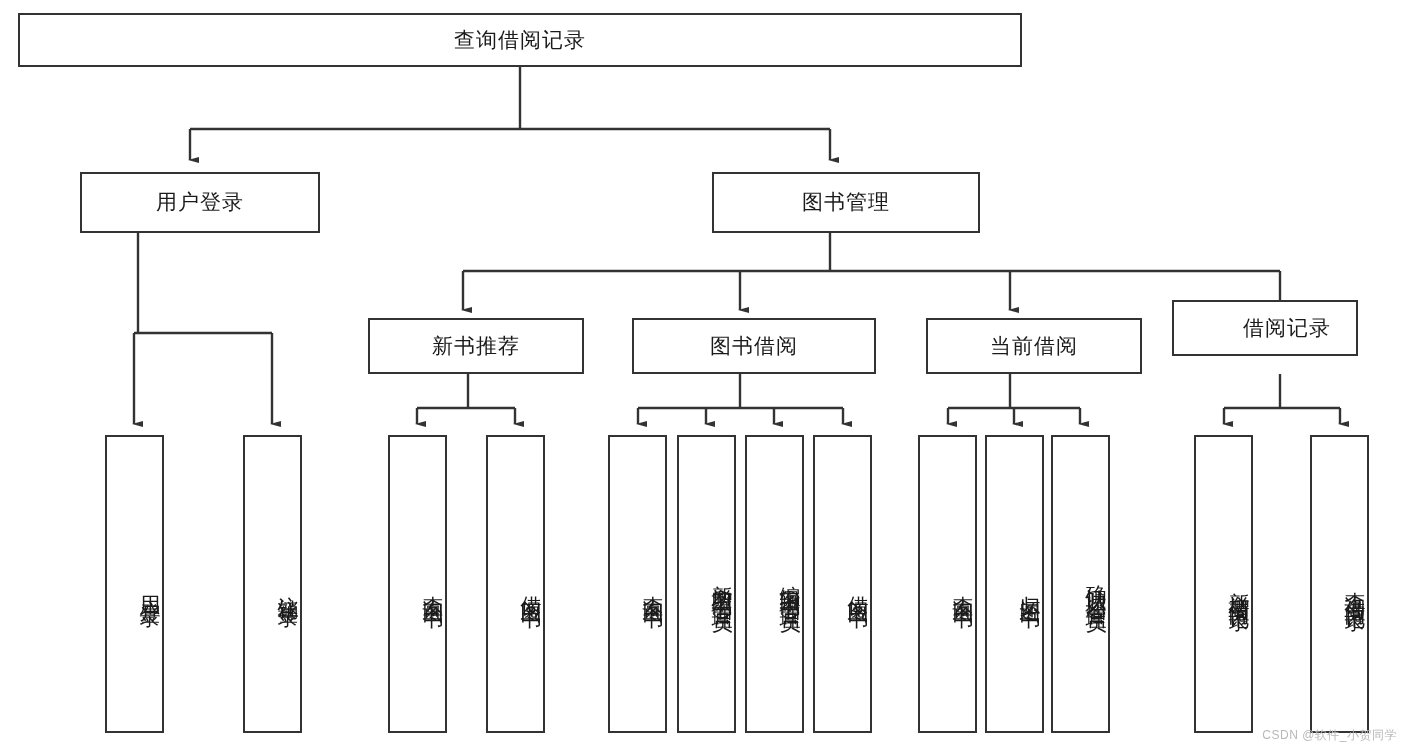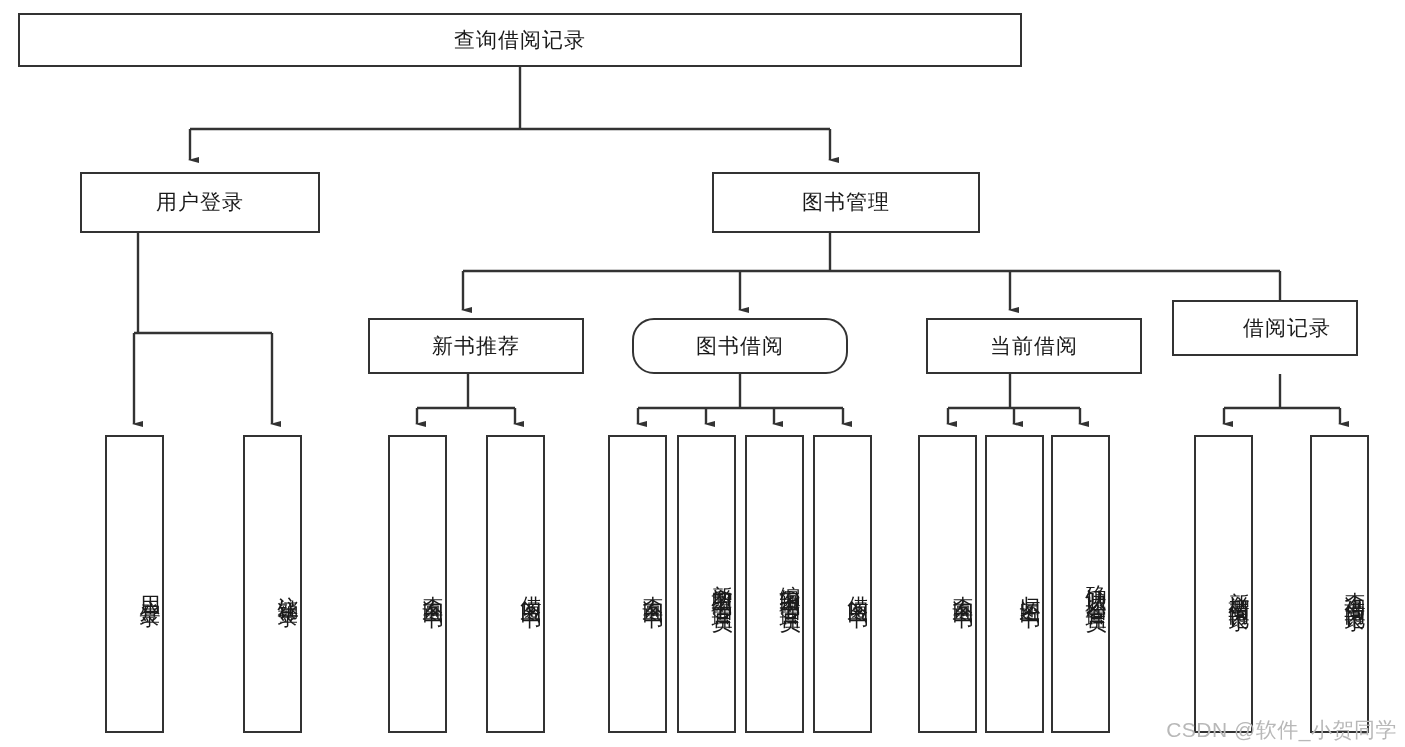--- a/index.html
+++ b/index.html
@@ -56,21 +56,21 @@
   }
   .node-label {
     display: block;
     white-space: nowrap;
     line-height: 1.15;
   }
   .watermark {
     position: absolute;
     right: 8px;
     bottom: 3px;
-    font-size: 21px;
+    font-size: 12px;
     color: #b8b8b8;
     letter-spacing: 0.5px;
     white-space: nowrap;
     pointer-events: none;
   }
 </style>
 </head>
 <body>
 
 <div id="diagram-root">
@@ -132,21 +132,21 @@
   <div class="node horiz" style="left:80px; top:172px; width:240px; height:61px;">
     <span class="node-label">用户登录</span>
   </div>
   <div class="node horiz" style="left:712px; top:172px; width:268px; height:61px;">
     <span class="node-label">图书管理</span>
   </div>
 
   <div class="node horiz" style="left:368px; top:318px; width:216px; height:56px;">
     <span class="node-label">新书推荐</span>
   </div>
-  <div class="node horiz" style="left:632px; top:318px; width:216px; height:56px;border-radius:22px;">
+  <div class="node horiz" style="left:632px; top:318px; width:244px; height:56px;">
     <span class="node-label">图书借阅</span>
   </div>
   <div class="node horiz" style="left:902px; top:318px; width:216px; height:56px;margin-left:24px;">
     <span class="node-label">当前借阅</span>
   </div>
   <div class="node horiz" style="left:1172px; top:300px; width:186px; height:56px;padding-left:44px;">
     <span class="node-label">借阅记录</span>
   </div>
 
   <div class="node vert" style="left:105px; top:435px; width:59px; height:298px;">

